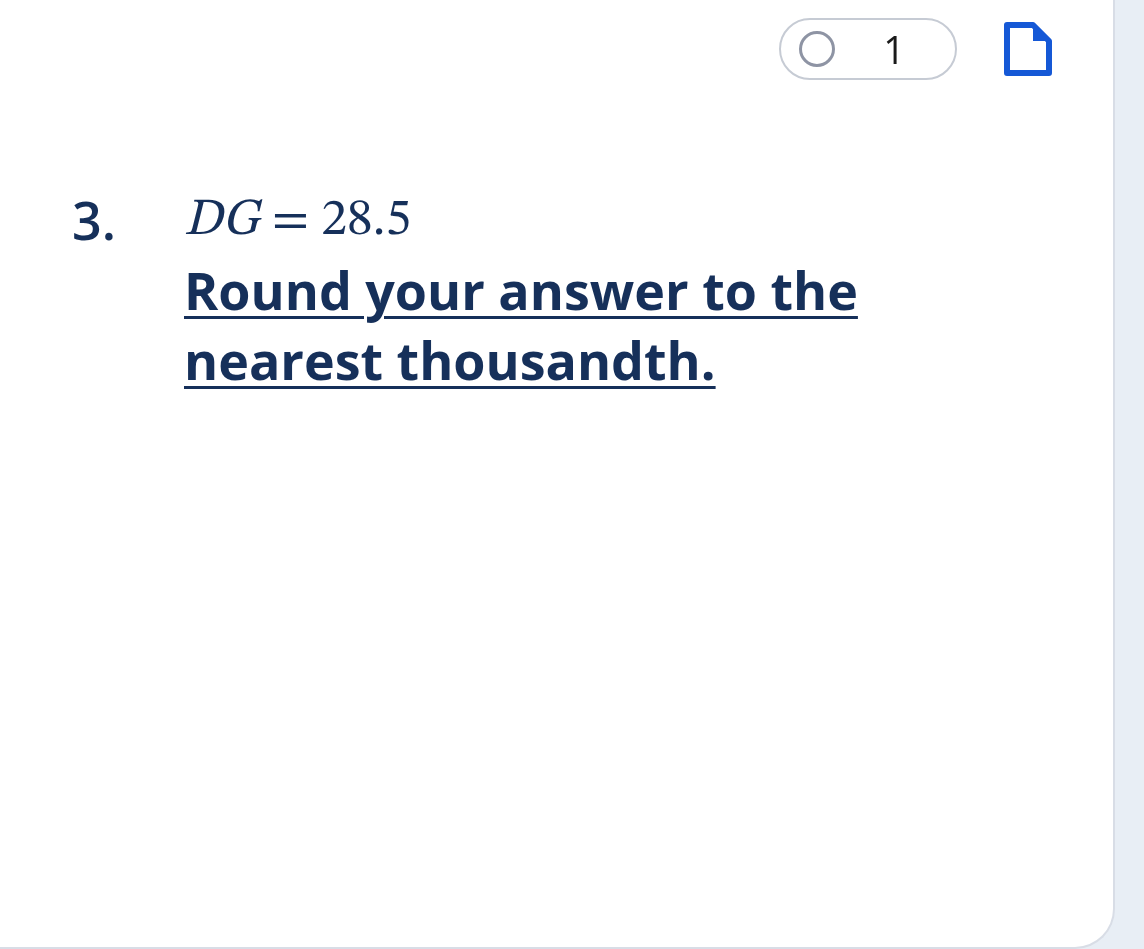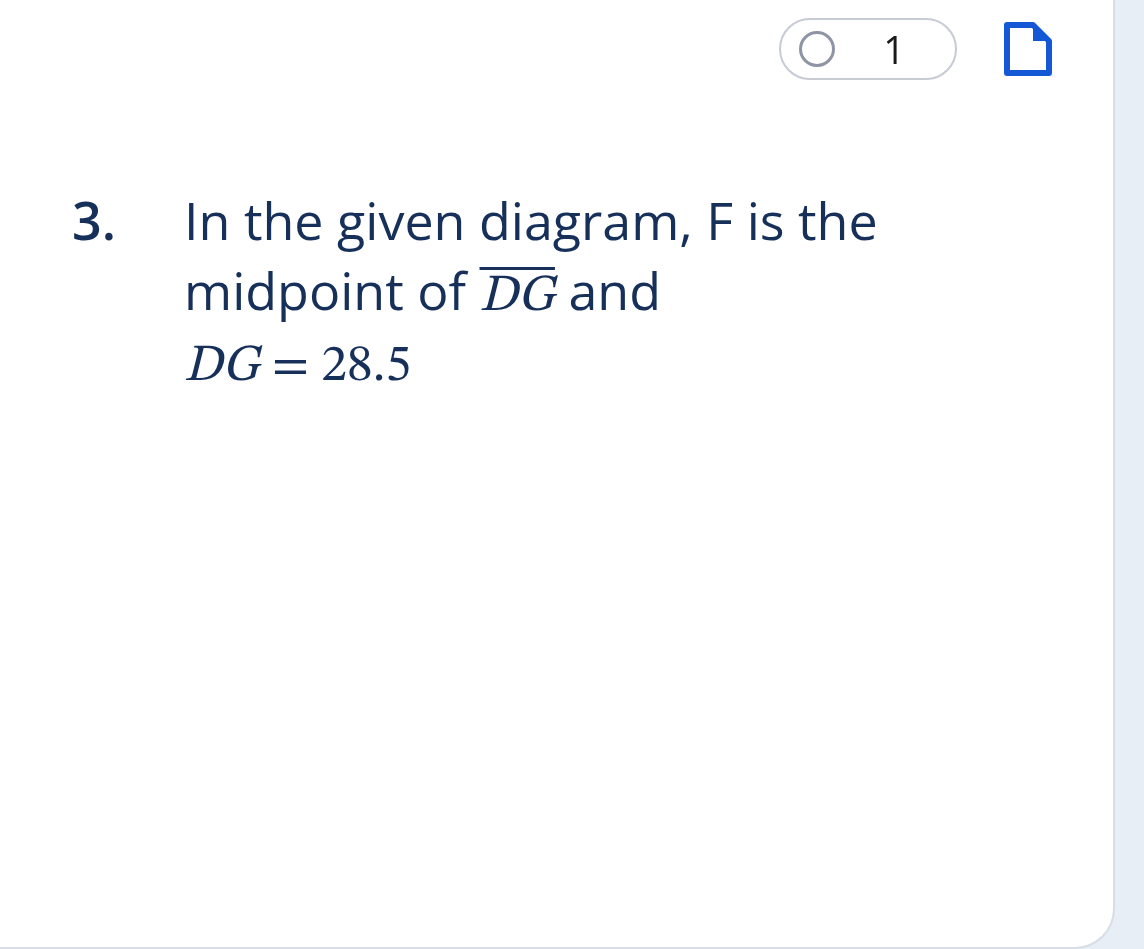--- a/index.html
+++ b/index.html
@@ -109,23 +109,21 @@
         <path d="M4 4 H30 L46 20 V52 H4 Z" stroke="#1558d6" stroke-width="6" stroke-linejoin="round" fill="none"></path>
         <path d="M30 4 V20 H46 Z" fill="#1558d6"></path>
       </svg>
     </span>
   </div>
 
   <div class="content">
     <div class="row1">
       <div class="qnum">3.</div>
       <div class="body">
-        <p class="para1">
-          <span>In the given diagram, F is the midpoint of </span><span class="mathit overline">DG</span><span> and </span>
-        </p>
         <p class="eqline">
           <span class="mathit">DG</span><span class="mathup"> = </span><span class="mathup">28.5</span>
         </p>
+        <p class="para3">Round your answer to the nearest thousandth.</p>
       </div>
     </div>
   </div>
 
 </div>
 
 </body></html>

